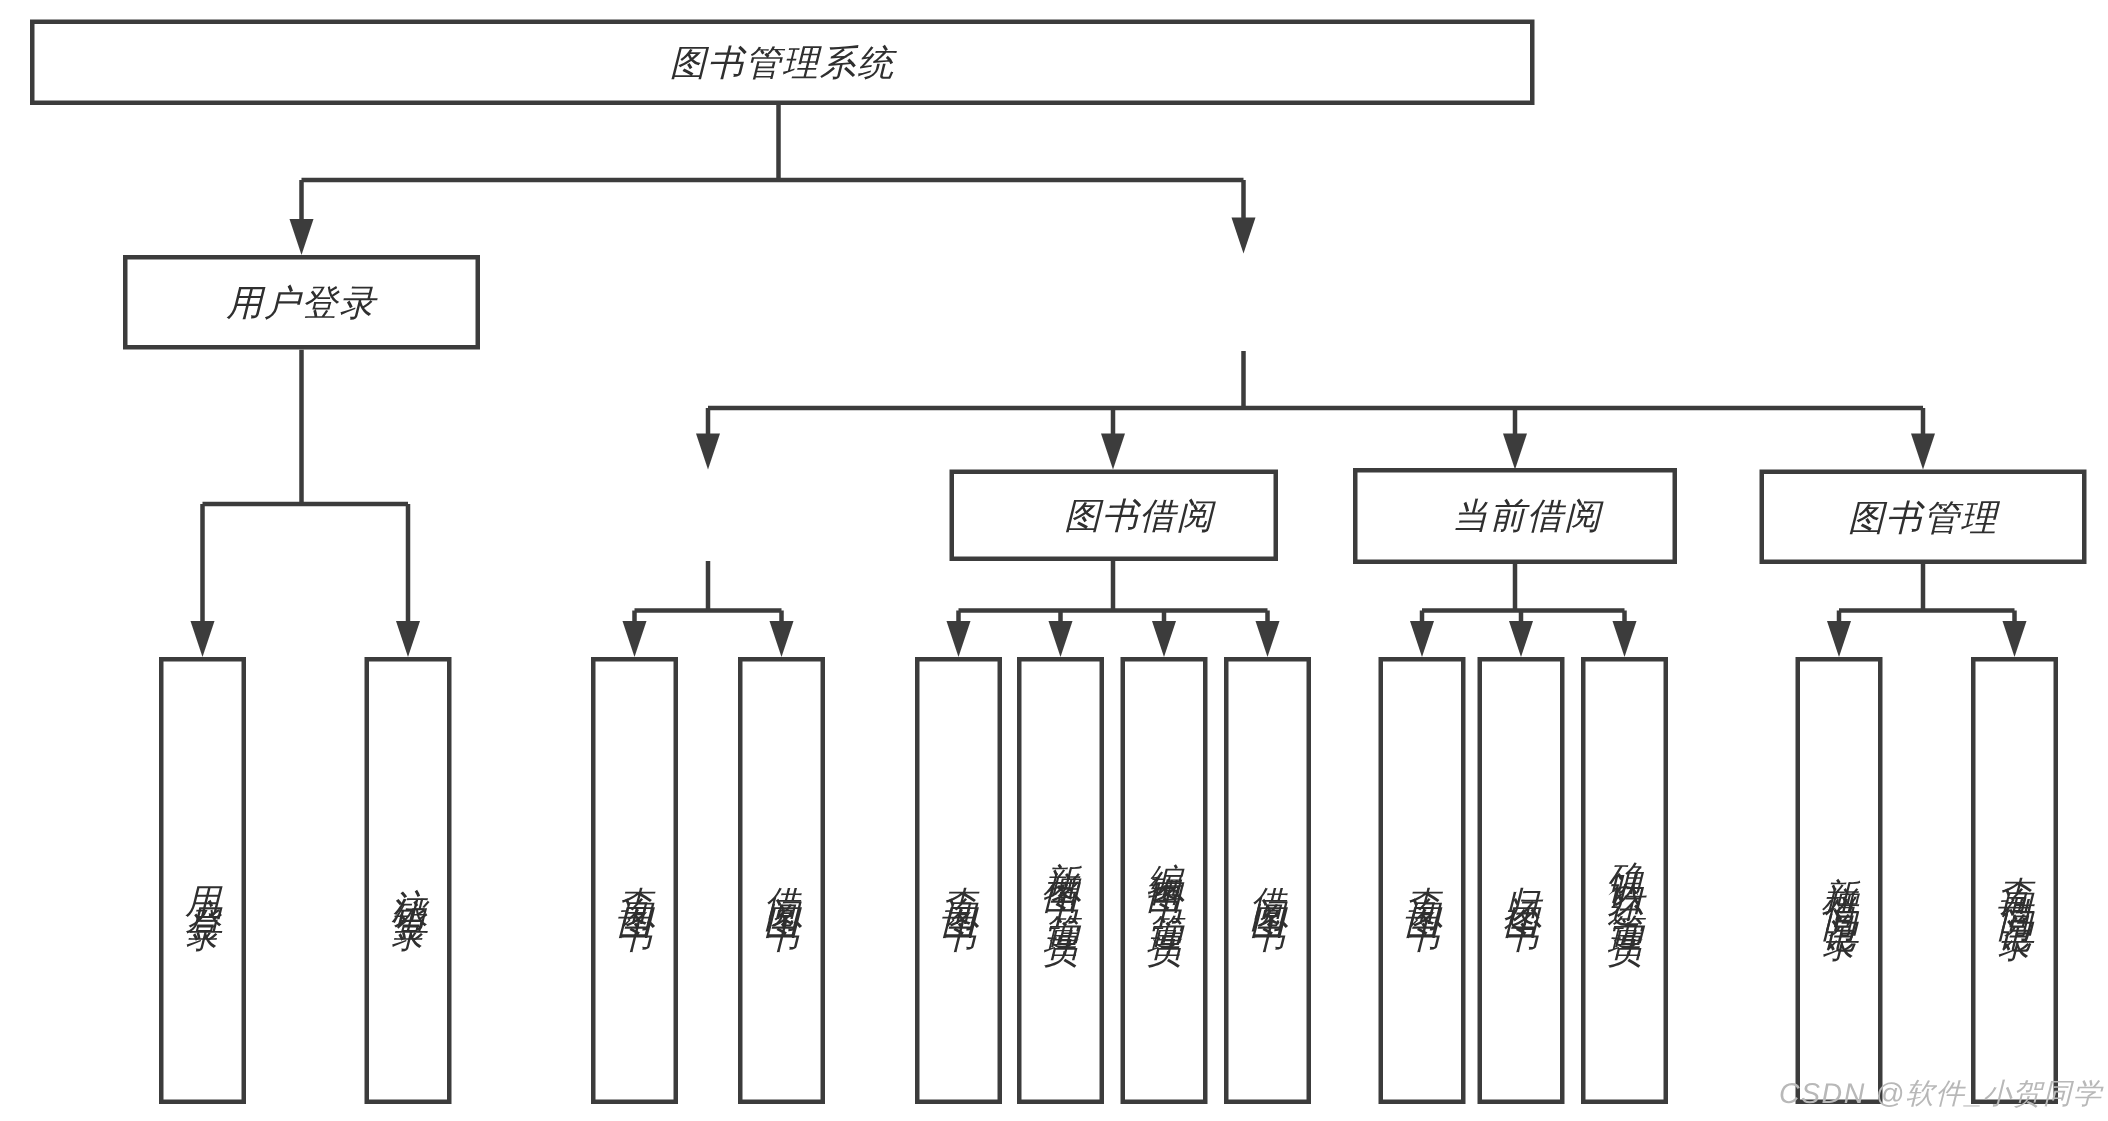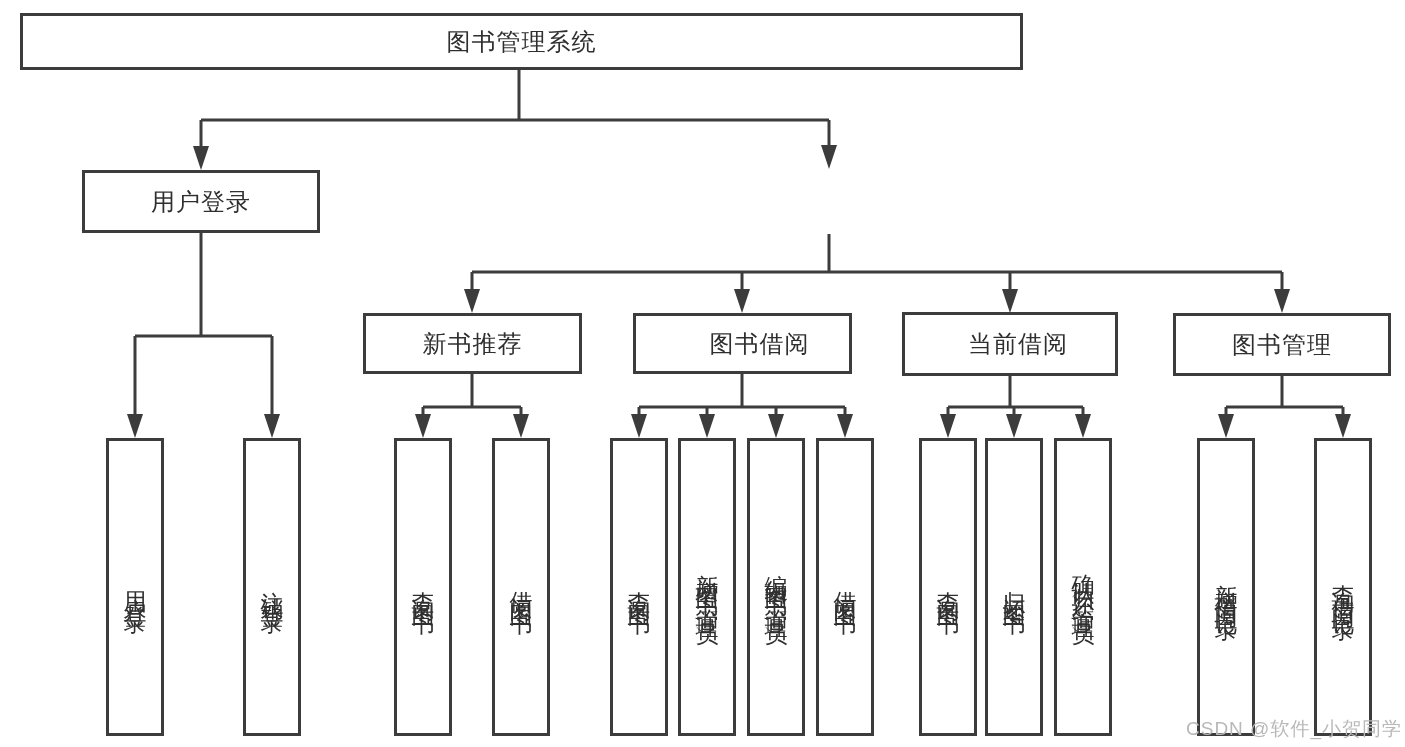--- a/index.html
+++ b/index.html
@@ -12,20 +12,21 @@
   body {
     font-family: "Liberation Sans", "DejaVu Sans", sans-serif;
     background: var(--bg);
   }
   #canvas {
     position: relative;
     width: 1405px;
     height: 747px;
     background: var(--bg);
     overflow: hidden;
+    font-style: italic;
   }
   #connectors {
     position: absolute;
     left: 0; top: 0;
     width: 1405px; height: 747px;
   }
   .ln { fill: none; stroke: var(--line); stroke-width: 3; }
   .ar { fill: var(--line); stroke: none; }
   .box {
     position: absolute;
@@ -108,21 +109,20 @@
       <path class="ln" d="M1282,376 V407 M1226,407 H1343 M1226,407 V418 M1343,407 V418"></path>
       <path class="ar" d="M1218,414 L1234,414 L1226,438 Z"></path>
       <path class="ar" d="M1335,414 L1351,414 L1343,438 Z"></path>
     </g>
   </svg>
 
   <div class="box hbox" style="left:20px; top:13px; width:1003px; height:57px;">图书管理系统</div>
 
   <div class="box hbox" style="left:82px; top:170px; width:238px; height:63px;">用户登录</div>
 
-  <div class="box hbox" style="left:363px; top:313px; width:219px; height:61px;">新书推荐</div>
   <div class="box hbox" style="left:633px; top:313px; width:219px; height:61px;padding-left:34px;">图书借阅</div>
   <div class="box hbox" style="left:902px; top:312px; width:216px; height:64px;padding-left:16px;">当前借阅</div>
   <div class="box hbox" style="left:1173px; top:313px; width:218px; height:63px;">图书管理</div>
 
   <div class="box leaf" style="left:106px; top:438px; width:58px; height:298px;">
     <span class="vtext">用户登录</span>
   </div>
   <div class="box leaf" style="left:243px; top:438px; width:58px; height:298px;">
     <span class="vtext">注销登录</span>
   </div>

